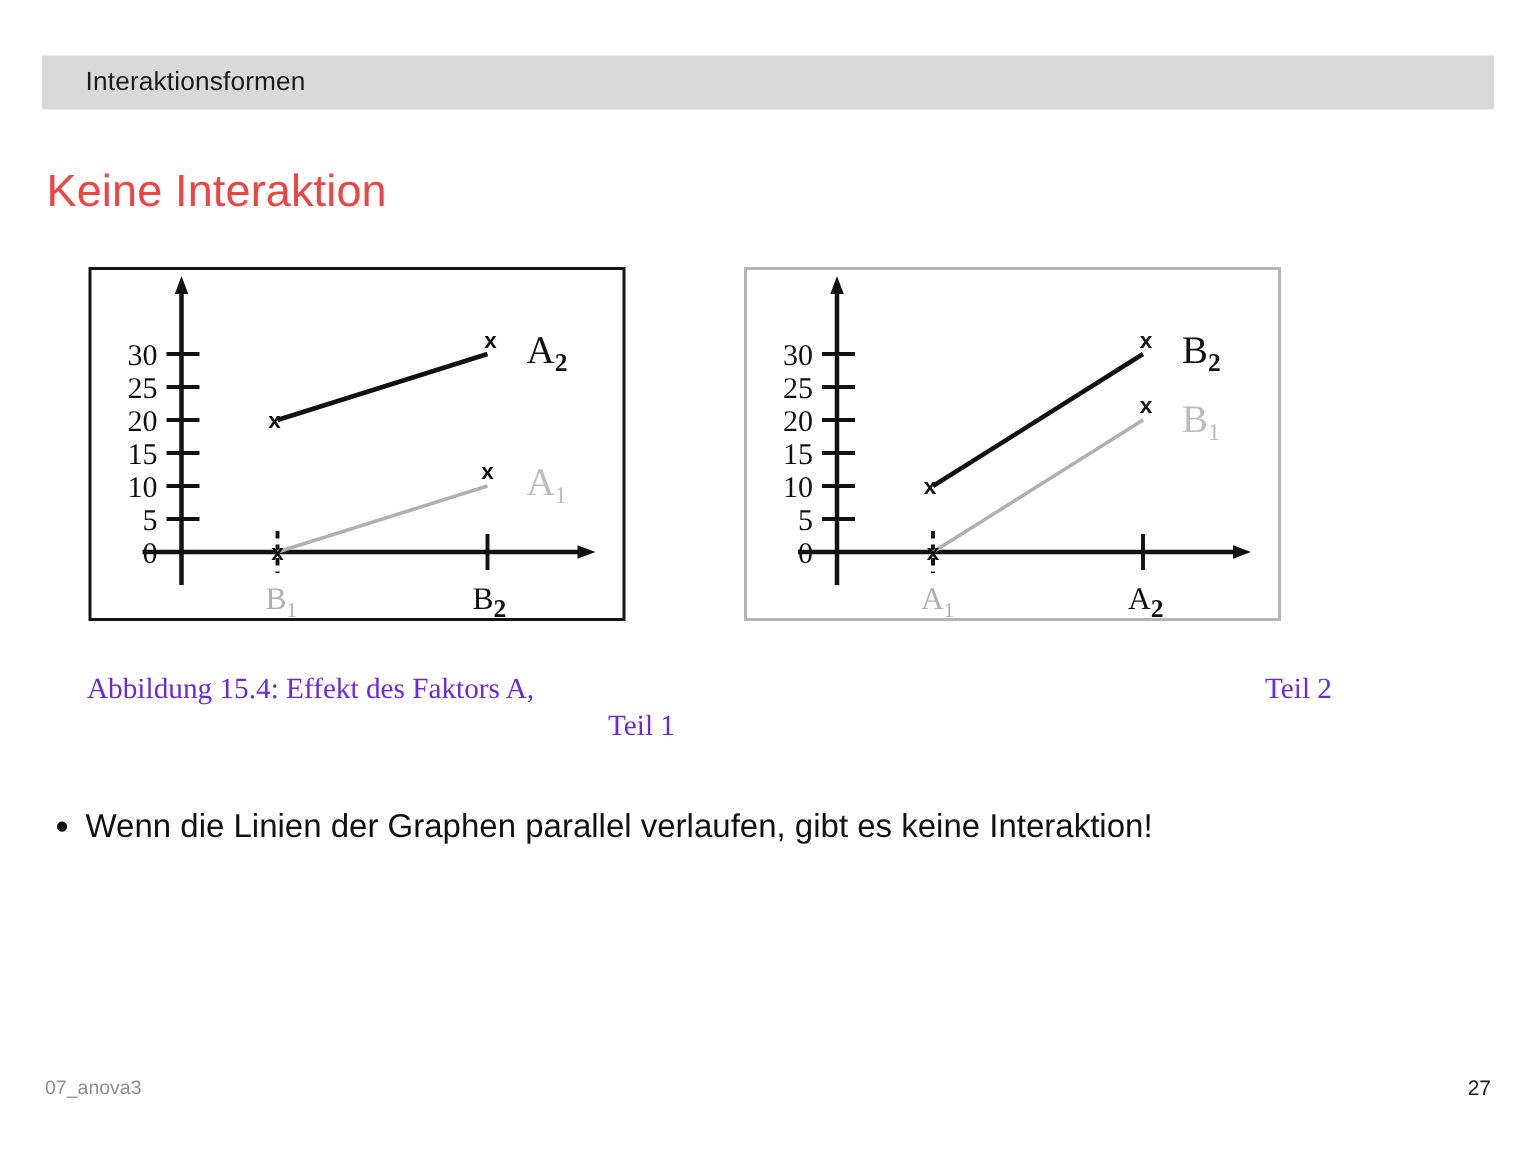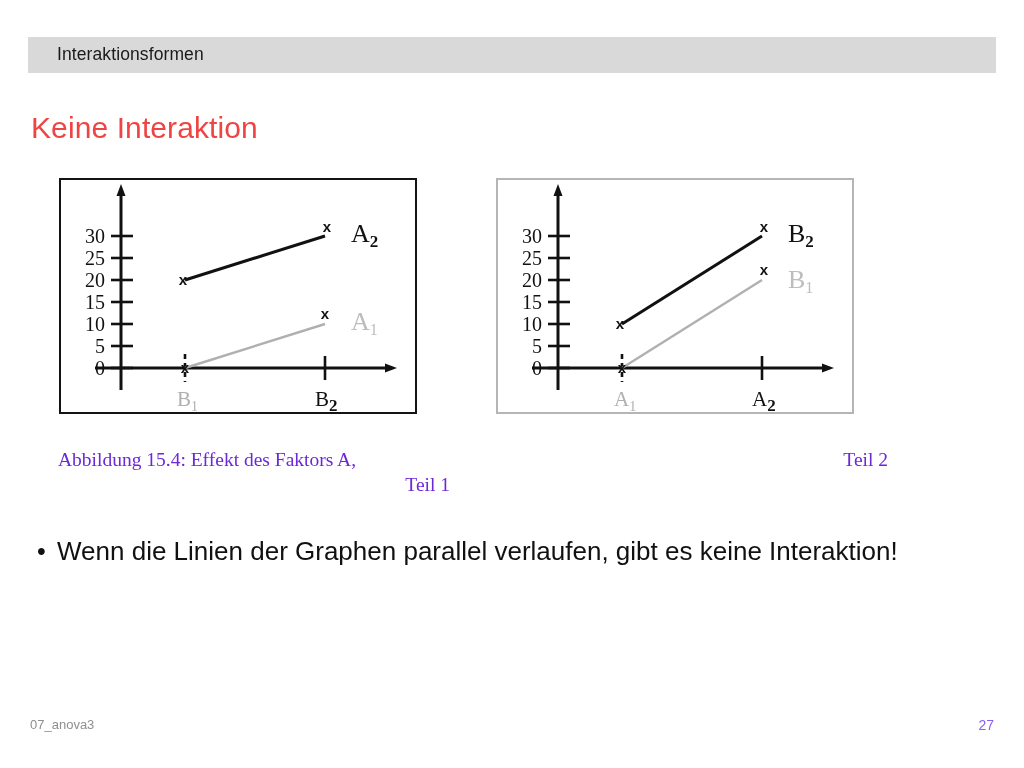--- a/index.html
+++ b/index.html
@@ -94,41 +94,41 @@
     width: 26px;
     flex: 0 0 26px;
     font-size: 25px;
     line-height: 34px;
     color: #111111;
     text-align: left;
     padding-left: 6px;
     box-sizing: border-box;
   }
   .bullet-text {
-    font-size: 26px;
+    font-size: 22px;
     line-height: 34px;
     color: #111111;
     max-width: 860px;
   }
 
   
   .footer-left {
     position: absolute;
     left: 30px;
     top: 717px;
     font-size: 13px;
     color: #8f8f8f;
     text-align: center;
   }
   .footer-right {
     position: absolute;
     right: 30px;
     top: 717px;
     font-size: 14px;
-    color: #8b5cf6;
+    color: #0f172a;
   }
 
   
   .ax-lab { font-family: "Liberation Serif", serif; font-size: 21px; fill: #111111; }
   .ax-lab-g { font-family: "Liberation Serif", serif; font-size: 21px; fill: #b0b0b0; }
   .sub { font-size: 14px; }
   .ser-lab { font-family: "Liberation Serif", serif; font-size: 26px; fill: #111111; }
   .ser-lab-g { font-family: "Liberation Serif", serif; font-size: 26px; fill: #bdbdbd; }
   .sub-b { font-size: 17px; font-weight: bold; }
   .sub-l { font-size: 16px; }

